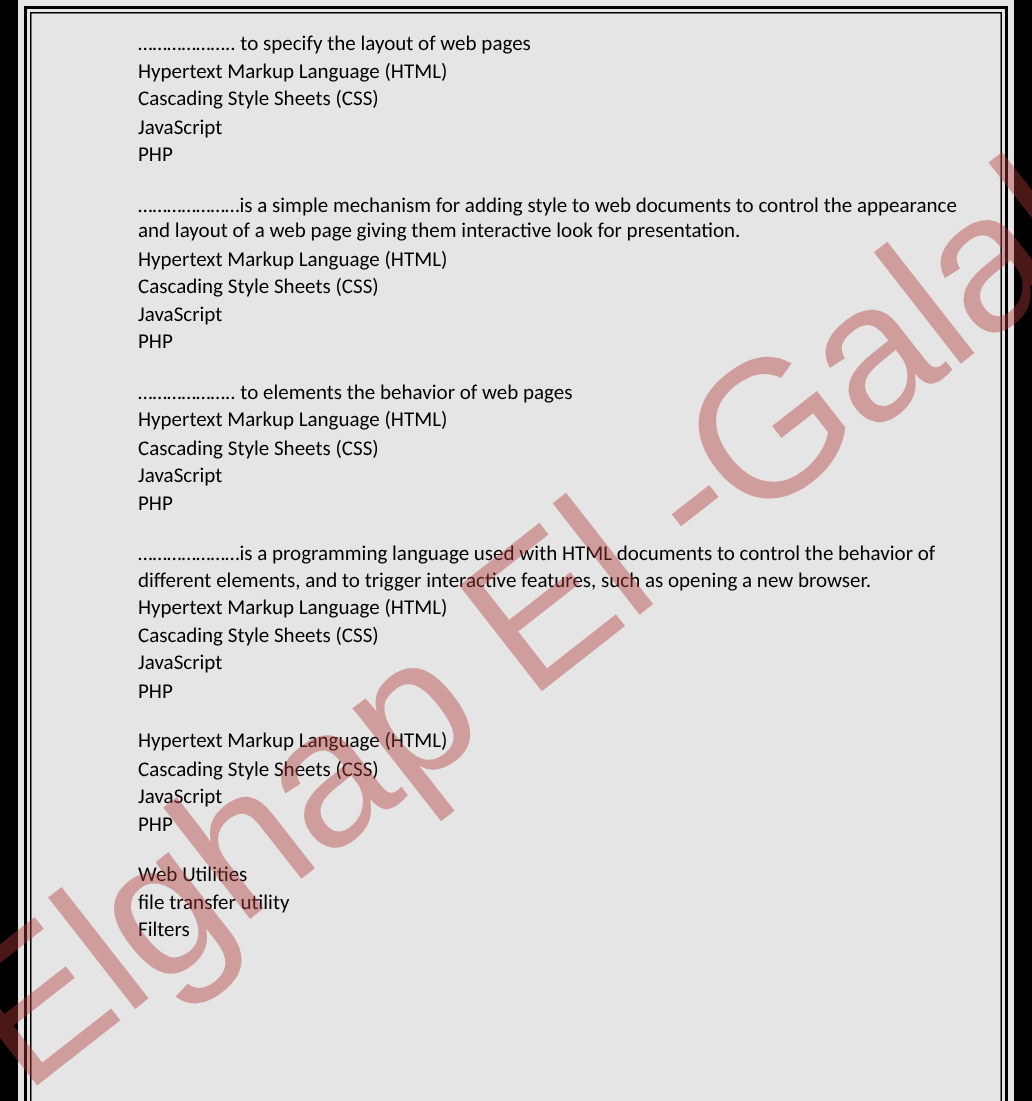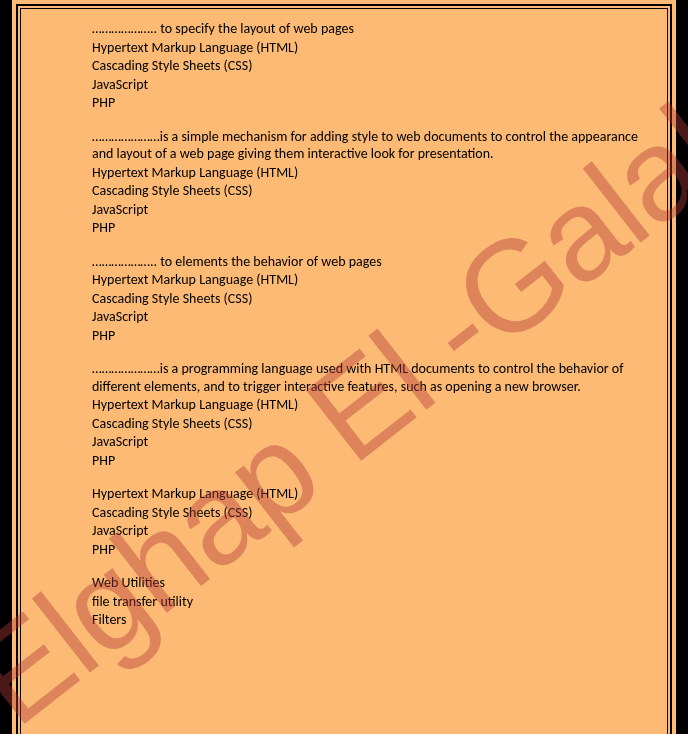--- a/index.html
+++ b/index.html
@@ -10,21 +10,21 @@
       font-family: Calibri, Arial, sans-serif;
       position: relative;
       overflow: hidden;
     }
     .outer-frame {
       position: absolute;
       top: 0;
       left: 12px;
       right: 12px;
       bottom: 0;
-      background: #fdba74;
+      background: #e5e5e5;
     }
     .border-outer {
       position: absolute;
       top: 4px;
       left: 4px;
       right: 4px;
       bottom: 0;
       border: 2px solid #000;
       border-bottom: none;
     }

